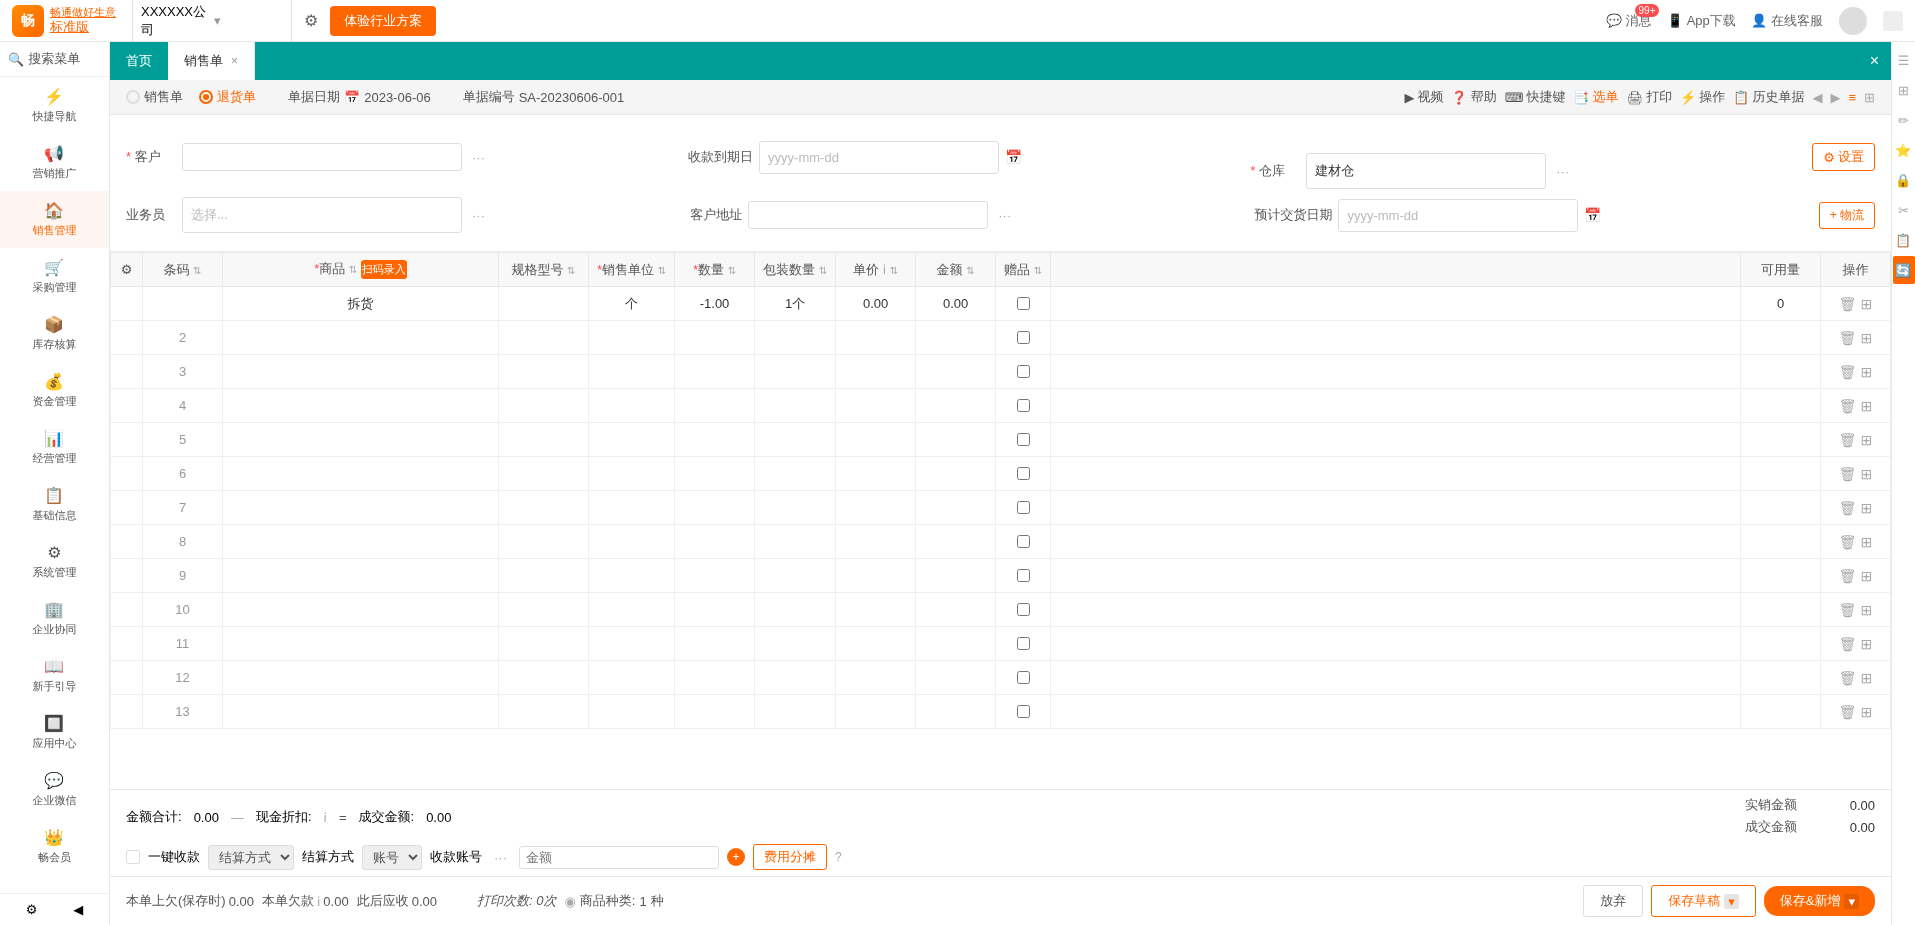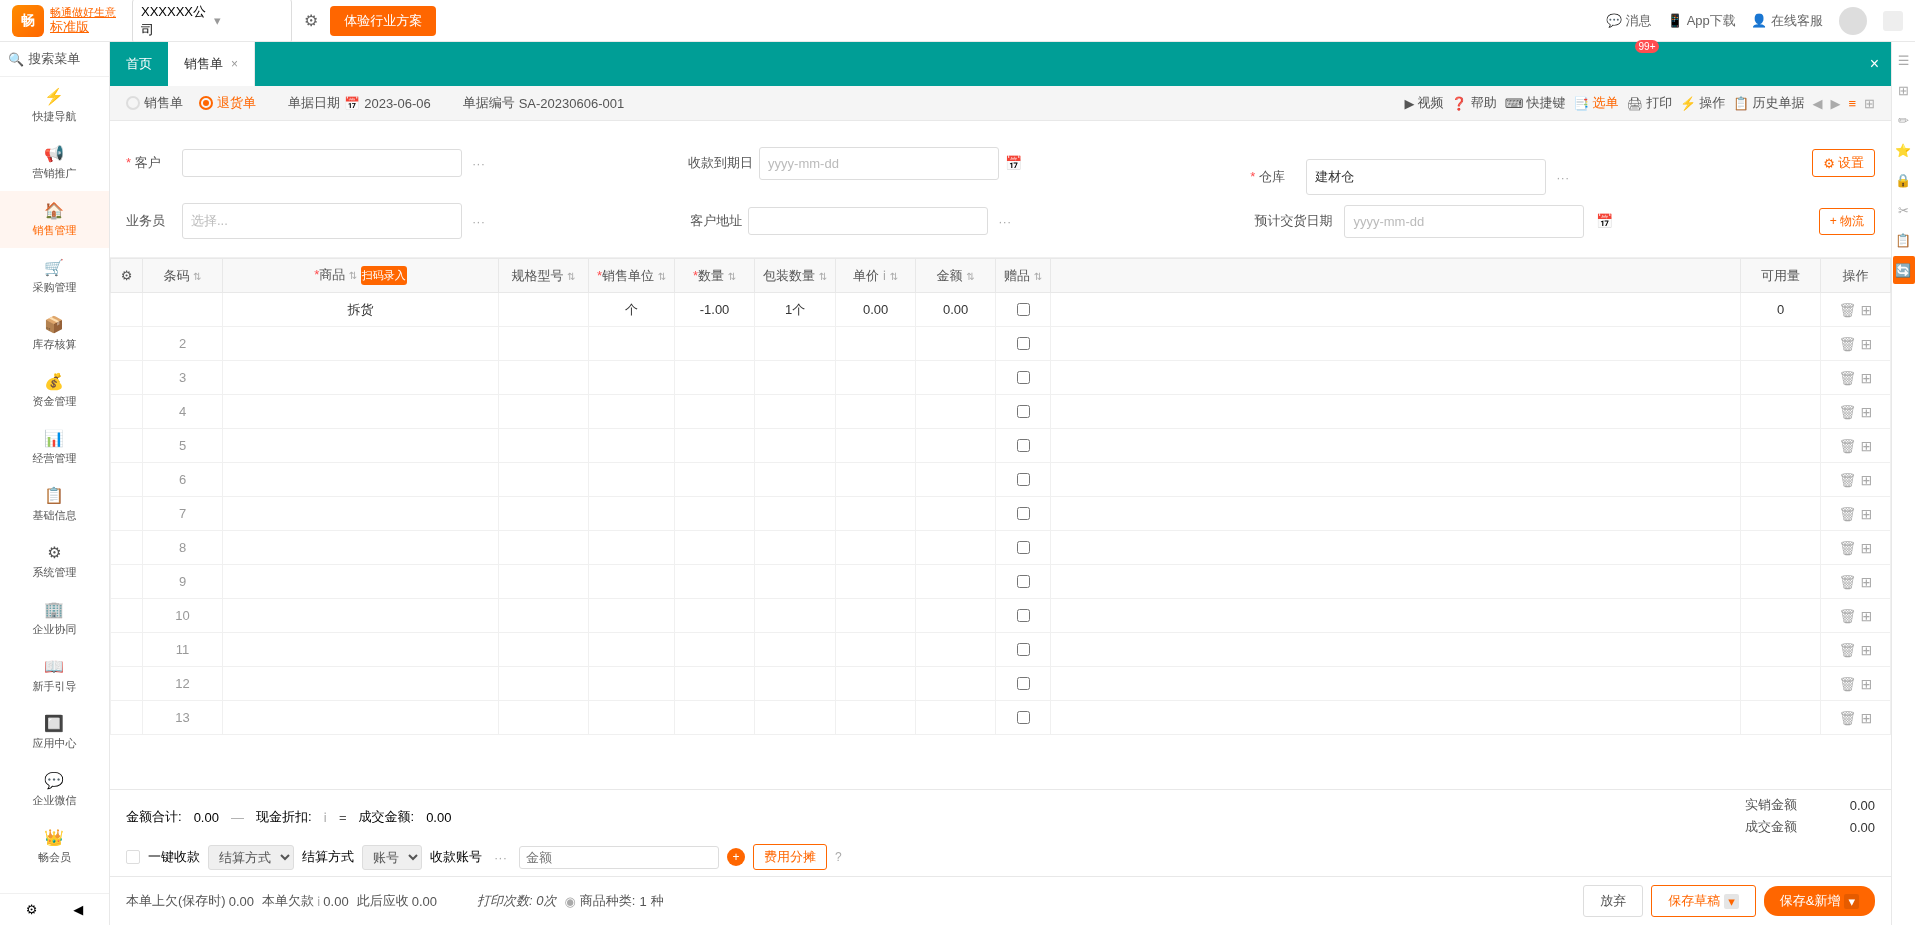--- a/index.html
+++ b/index.html
@@ -10,41 +10,41 @@
     .topbar-logo { display: flex; align-items: center; gap: 6px; margin-right: 8px; }
     .topbar-logo-icon { width: 32px; height: 32px; background: linear-gradient(135deg, #ff8c00, #ff6600); border-radius: 6px; display: flex; align-items: center; justify-content: center; color: white; font-weight: bold; font-size: 14px; }
     .topbar-logo-text { font-size: 11px; color: #ff6600; line-height: 1.3; text-decoration: underline; }
     .topbar-company { display: flex; align-items: center; gap: 4px; border: 1px solid #ddd; border-radius: 4px; padding: 4px 8px; min-width: 160px; cursor: pointer; }
     .topbar-company span { flex: 1; }
     .topbar-company .arrow { color: #999; }
     .topbar-gear { color: #666; font-size: 16px; cursor: pointer; padding: 4px; }
     .topbar-trial { background: #ff6600; color: white; border: none; border-radius: 4px; padding: 6px 14px; cursor: pointer; font-size: 13px; }
     .topbar-right { margin-left: auto; display: flex; align-items: center; gap: 16px; }
     .topbar-msg { position: relative; cursor: pointer; color: #666; font-size: 13px; display: flex; align-items: center; gap: 3px; }
-    .badge { background: #ff4d4f; color: white; border-radius: 10px; font-size: 10px; padding: 1px 4px; position: absolute; top: -8px; right: -8px; margin-top: 36px; }
+    .badge { background: #ff4d4f; color: white; border-radius: 10px; font-size: 10px; padding: 1px 4px; position: absolute; top: -8px; right: -8px; }
     .topbar-app, .topbar-service { color: #666; cursor: pointer; display: flex; align-items: center; gap: 3px; }
     .topbar-avatar { width: 28px; height: 28px; border-radius: 50%; background: #ddd; }
 
     
     .main-layout { display: flex; flex: 1; overflow: hidden; }
 
     
     .sidebar { width: 110px; background: #fff; border-right: 1px solid #e8e8e8; display: flex; flex-direction: column; flex-shrink: 0; }
     .sidebar-item { display: flex; flex-direction: column; align-items: center; padding: 10px 0; cursor: pointer; color: #555; gap: 3px; }
     .sidebar-item.active { background: #fff5f0; color: #ff6600; }
     .sidebar-item .icon { font-size: 16px; }
     .sidebar-item .label { font-size: 11px; }
     .sidebar-search { padding: 8px; display: flex; align-items: center; gap: 4px; color: #555; cursor: pointer; border-bottom: 1px solid #f0f0f0; }
     .sidebar-bottom { margin-top: auto; display: flex; justify-content: space-around; align-items: center; padding: 8px; border-top: 1px solid #f0f0f0; }
 
     
     .content { flex: 1; display: flex; flex-direction: column; overflow: hidden; }
 
     
-    .tabbar { background: #009e96; height: 44px; display: flex; align-items: stretch; flex-shrink: 0; }
+    .tabbar { background: #009e96; height: 38px; display: flex; align-items: stretch; flex-shrink: 0; }
     .tab-home { color: white; padding: 0 16px; display: flex; align-items: center; cursor: pointer; font-size: 13px; }
     .tab-item { background: white; color: #333; padding: 0 16px; display: flex; align-items: center; gap: 8px; cursor: pointer; font-size: 13px; border-right: 1px solid #e8e8e8; }
     .tab-close { color: #999; font-size: 12px; cursor: pointer; }
     .tab-close-right { margin-left: auto; color: white; padding: 0 12px; display: flex; align-items: center; cursor: pointer; font-size: 16px; }
     .form-header { background: #f5f5f5; padding: 8px 16px; display: flex; align-items: center; gap: 16px; border-bottom: 1px solid #e8e8e8; }
     .radio-group { display: flex; align-items: center; gap: 16px; }
     .radio-item { display: flex; align-items: center; gap: 4px; cursor: pointer; color: #555; }
     .radio-item.active { color: #ff6600; }
     .radio-dot { width: 14px; height: 14px; border-radius: 50%; border: 2px solid #ddd; display: flex; align-items: center; justify-content: center; }
     .radio-dot.active { border-color: #ff6600; }
@@ -321,21 +321,21 @@
             <div class="field-input placeholder" style="max-width:280px;">
               <span style="color:#bbb;">选择...</span>
             </div>
             <span class="field-dots">···</span>
           </div>
           <div class="form-field" style="flex:2;">
             <span class="field-label">客户地址</span>
             <div class="field-input placeholder" style="max-width:240px;"></div>
             <span class="field-dots">···</span>
           </div>
-          <div class="form-field" style="flex:2;gap:12px;">
+          <div class="form-field" style="flex:2;">
             <span class="field-label">预计交货日期</span>
             <div class="field-input placeholder" style="max-width:240px;">
               <span style="color:#bbb;">yyyy-mm-dd</span>
             </div>
             <span class="field-cal">📅</span>
           </div>
           <div class="right-btns">
             <button class="btn-logistics">+ 物流</button>
           </div>
         </div>

